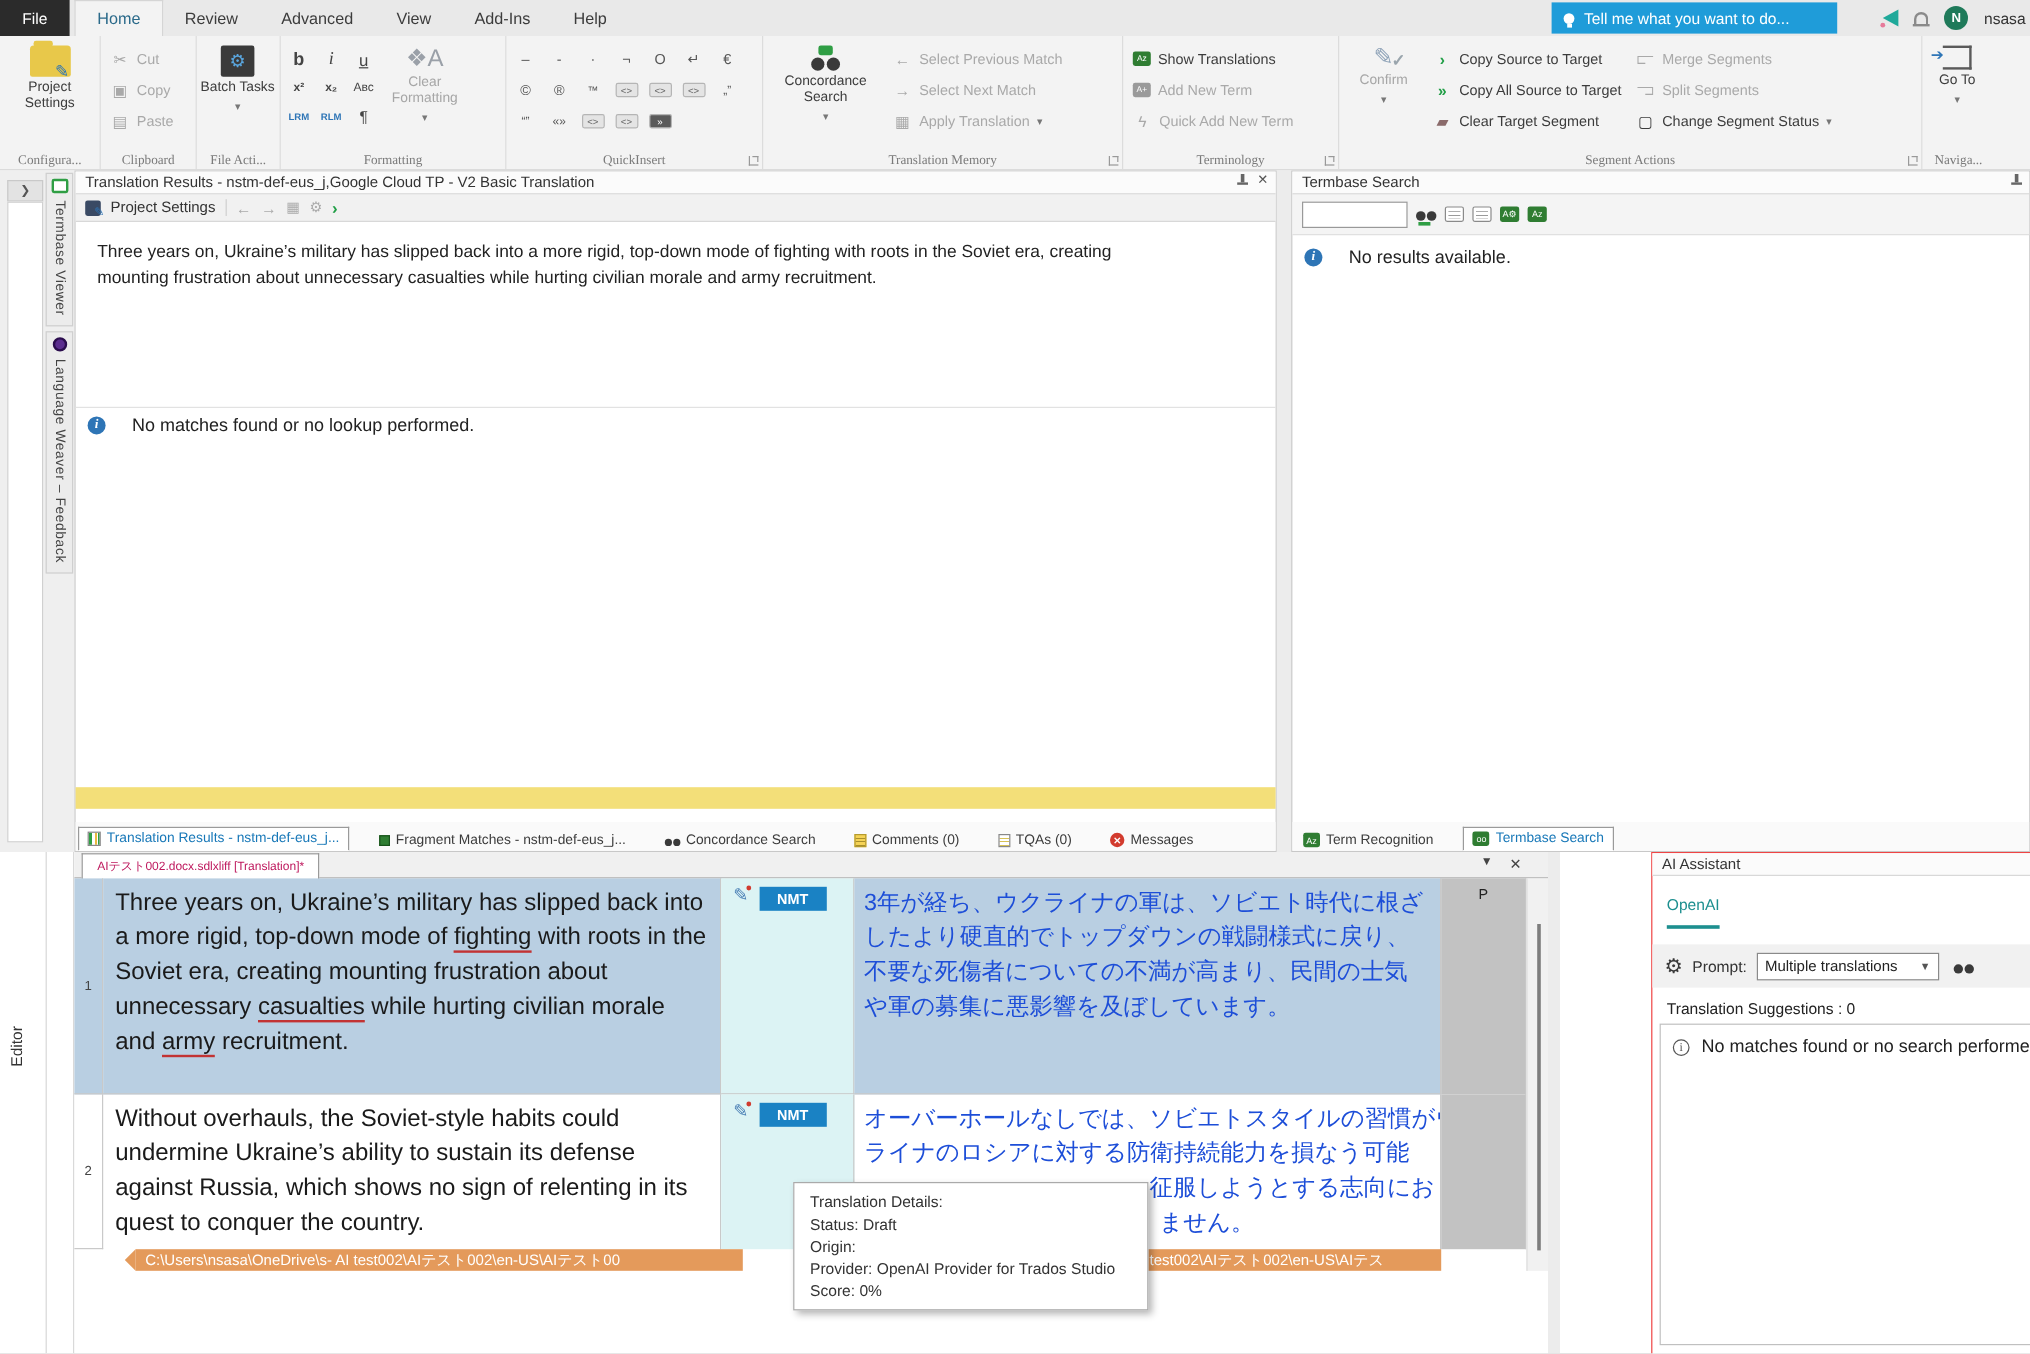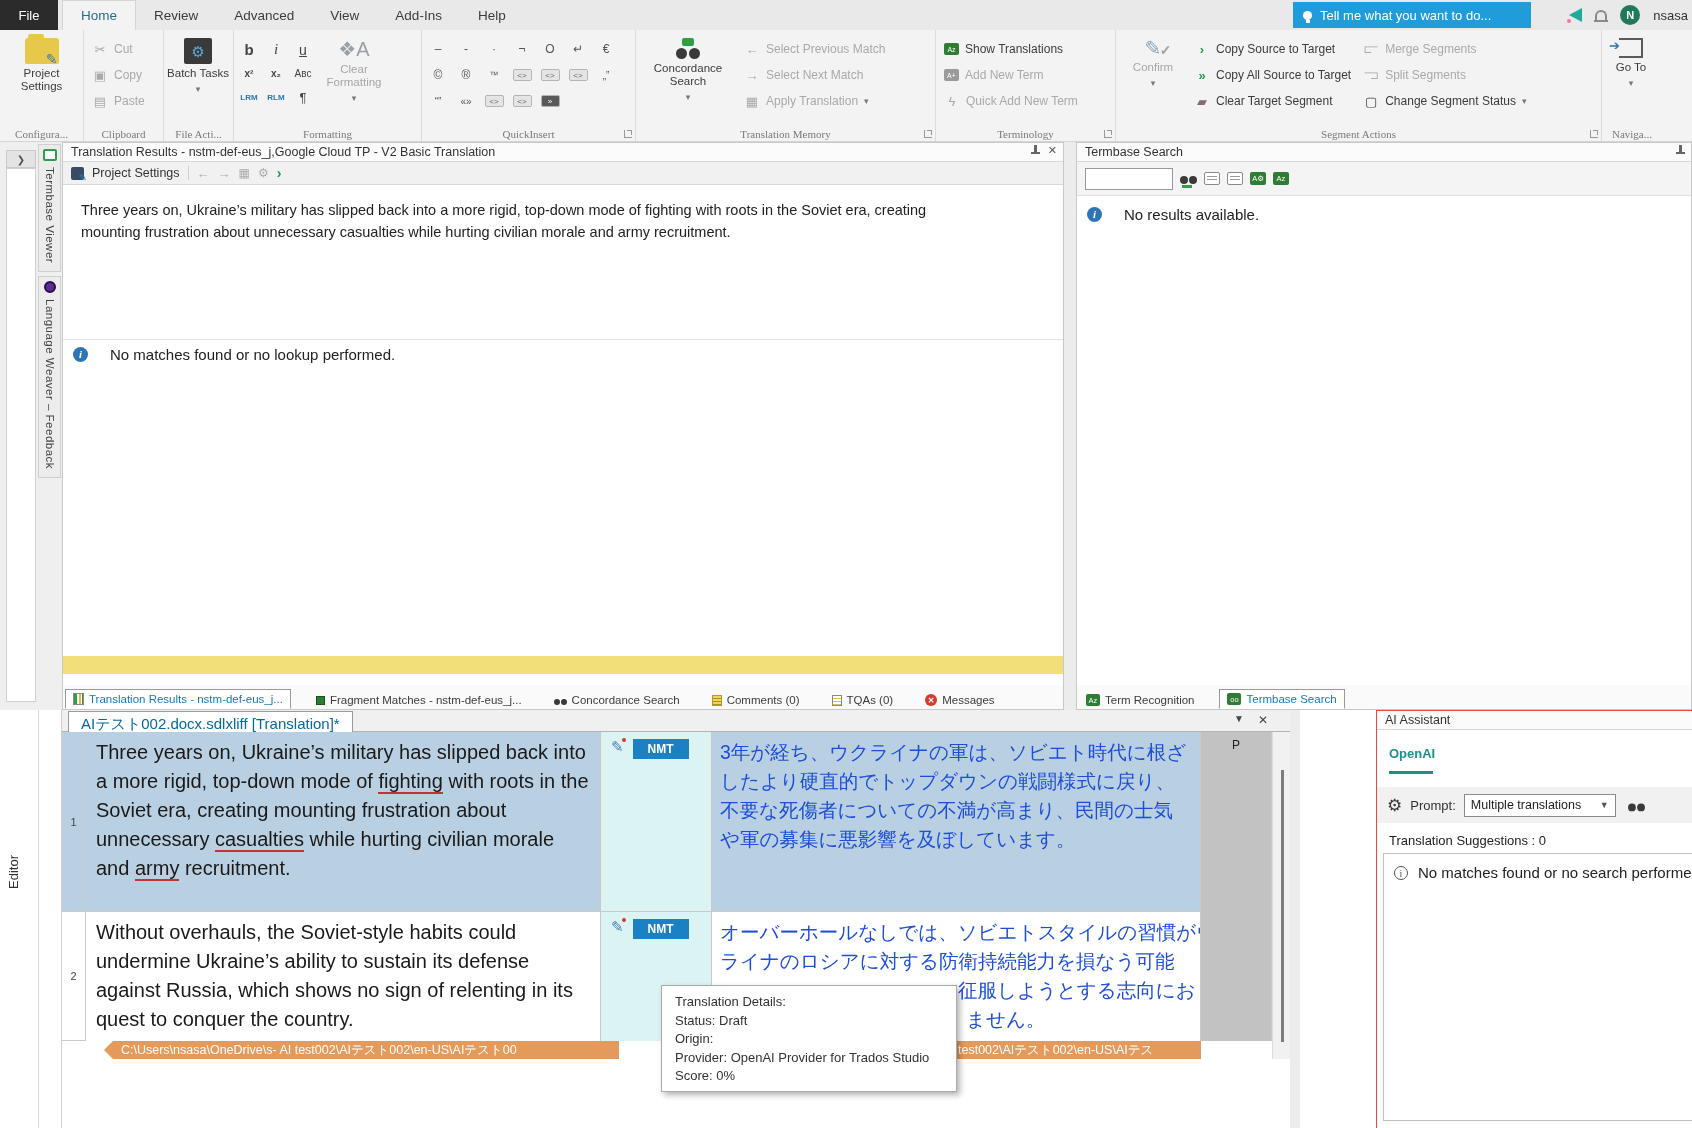--- a/index.html
+++ b/index.html
@@ -144,21 +144,21 @@
   .tb-empty { display:flex; align-items:center; gap:22px; padding:10px 0 0 10px; }
 
   
   .editor-rail { position:absolute; left:0; top:710px; width:62px; height:418px; background:#fff; border-right:1px solid #d0d0d0; }
   .editor-rail .line { position:absolute; left:38px; top:0; width:1px; height:100%; background:#d8d8d8; }
   .ed-label { position:absolute; left:6px; top:145px; writing-mode:vertical-rl; transform:rotate(180deg);
               font-size:13px; color:#333; }
   .editor-area { position:absolute; left:62px; top:710px; width:1228px; height:418px; background:#fff; }
   .doc-tabs { position:absolute; left:0; top:0; width:100%; height:22px; background:#f0f0f0; border-bottom:1px solid #b5b5b5; }
   .doc-tab { position:absolute; left:6px; top:1px; height:37px; background:#fff; border:1px solid #9a9a9a; border-bottom:none;
-             color:#0369a1; font-size:15px; padding:3px 12px 0 12px; cursor:pointer; }
+             color:#be185d; font-size:10px; padding:3px 12px 0 12px; cursor:pointer; }
   .doc-btns { position:absolute; right:22px; top:3px; display:flex; gap:14px; font-size:10px; color:#444; }
   .grid { position:absolute; left:0; top:22px; width:1228px; height:327px; }
   .cell { position:absolute; border-right:1px solid #c9c9c9; border-bottom:1px solid #c9c9c9; overflow:hidden; }
   .row1bg { background:#b9cfe2; }
   .statusbg { background:#dcf3f4; }
   .numcell { font-size:11px; color:#444; display:flex; align-items:center; justify-content:center; }
   .srccell { font-size:20px; line-height:29px; color:#1a1a1a; padding:6px 8px 0 10px; }
   .misspell { border-bottom:2px solid #c23333; }
   .statuscell { padding:7px 0 0 10px; display:flex; align-items:flex-start; gap:9px; }
   .pencil { font-size:15px; color:#4a7fb5; position:relative; line-height:15px; }
@@ -174,21 +174,21 @@
   .pathbar.leftbar::before { content:""; position:absolute; left:-9px; top:0; width:0; height:0;
         border-top:9px solid transparent; border-bottom:9px solid transparent; border-right:9px solid #e49a5b; }
   .pathtext-offset { position:absolute; left:246px; top:0; }
 
   
   .tooltip { position:absolute; left:661px; top:985px; width:296px; height:107px; background:#fff; border:1px solid #aaa;
              box-shadow:3px 3px 6px rgba(0,0,0,0.3); z-index:50; padding:7px 13px; font-size:13px; line-height:18.5px; color:#333; }
 
   
   .ai-panel { position:absolute; left:1376px; top:710px; width:392px; height:501px; background:#fff; border:1px solid #ef4444; }
-  .ai-provider { position:absolute; left:12px; top:35px; font-size:13px; color:#1d8f8f; cursor:pointer;font-weight:bold; }
+  .ai-provider { position:absolute; left:12px; top:35px; font-size:13px; color:#1d8f8f; cursor:pointer; }
   .ai-underline { position:absolute; left:12px; top:60px; width:44px; height:3px; background:#1d8f8f; }
   .ai-toolbar { position:absolute; left:0px; top:76px; width:390px; height:36px; background:#f1f1f1;
                 display:flex; align-items:center; gap:8px; padding:0 10px; }
   .gear { font-size:17px; color:#3a3a3a; }
   .ai-lab { font-size:13px; color:#333; }
   .dropdown { width:152px; height:23px; border:1px solid #8a8a8a; background:#fff; display:flex; align-items:center;
               justify-content:space-between; padding:0 6px; font-size:12.5px; color:#222; cursor:pointer; }
   .dd-arrow { font-size:9px; color:#555; }
   .ai-sugg { position:absolute; left:12px; top:122px; font-size:13px; color:#222; }
   .ai-box { position:absolute; left:6px; top:142px; width:378px; height:268px; border:1px solid #c0c0c0; }

